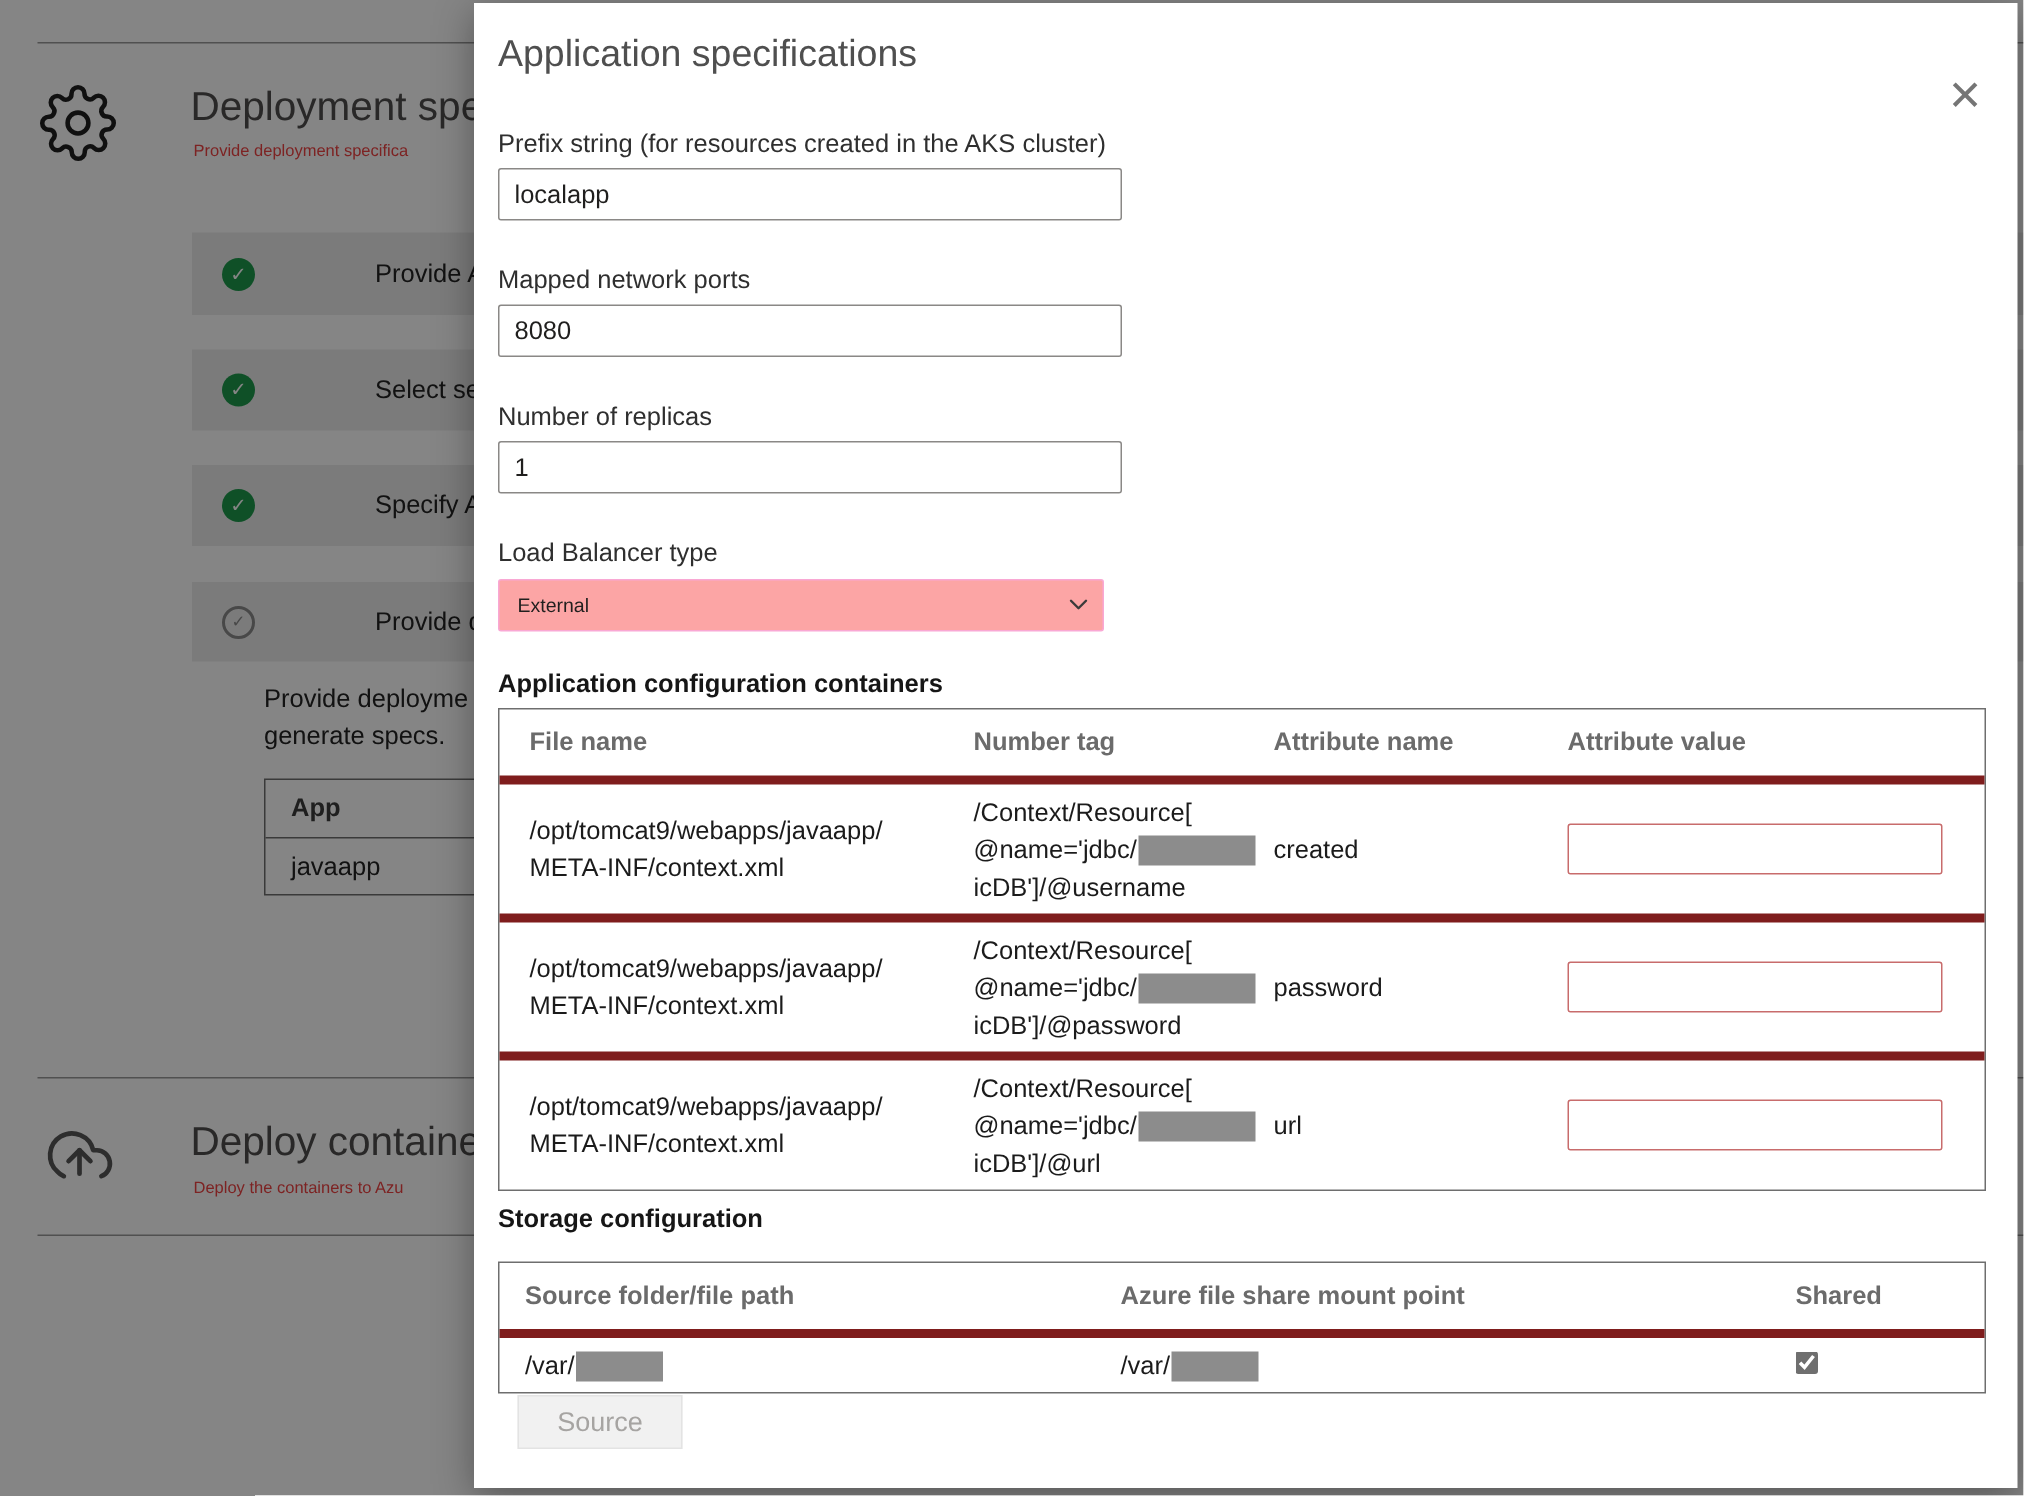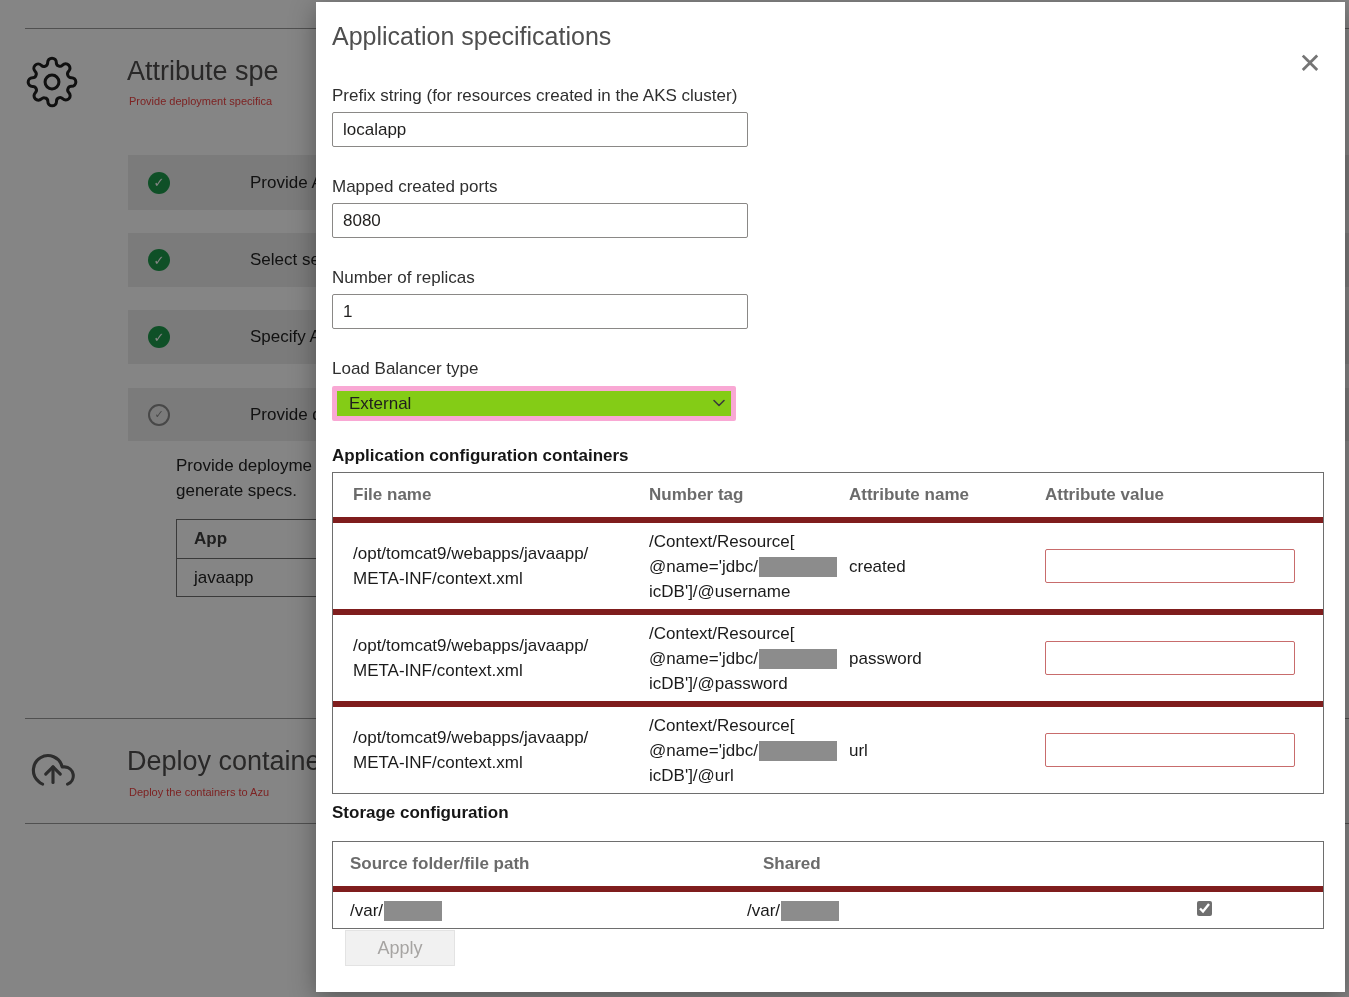--- a/index.html
+++ b/index.html
@@ -39,22 +39,22 @@
          box-shadow:0 6px 24px rgba(0,0,0,0.35);}
   .m-title{position:absolute;left:16px;top:20px;font-size:25px;font-weight:300;color:#4f4f4f;}
   .m-close{position:absolute;left:976px;top:44px;width:36px;height:36px;border:none;background:transparent;
            color:#757575;font-size:28px;line-height:36px;text-align:center;cursor:pointer;padding:0;}
   .f-label{position:absolute;left:16px;font-size:17px;color:#2f2f2f;white-space:nowrap;}
   .lb1{top:84px;} .lb2{top:175px;} .lb3{top:266px;} .lb4{top:357px;}
   .f-input{position:absolute;left:16px;width:392px;height:33px;border:1px solid #8a8886;border-radius:2px;
            padding:0 12px 0 10px;font-size:17px;color:#201f1e;font-family:inherit;background:#fff;}
   .in1{top:110px;} .in2{top:201px;} .in3{top:292px;}
   .sel-wrap{position:absolute;left:16px;top:384px;width:404px;height:35px;}
-  .f-select{appearance:none;-webkit-appearance:none;width:100%;height:100%;border:5px solid #f9a8d4;border-radius:2px;
-            padding:0 30px 0 12px;font-size:17px;color:#201f1e;font-family:inherit;background:#84cc16;}
+  .f-select{appearance:none;-webkit-appearance:none;width:100%;height:100%;border:1px solid #f9a8d4;border-radius:2px;
+            padding:0 30px 0 12px;font-size:13px;color:#201f1e;font-family:inherit;background:#fca5a5;}
   .sel-chev{position:absolute;right:10px;top:10px;pointer-events:none;color:#3b3b3b;}
   .sec-heading{position:absolute;left:16px;font-size:17px;font-weight:bold;color:#161616;white-space:nowrap;}
   .h1{top:444px;} .h2{top:801px;}
 
   .table{position:absolute;left:16px;width:990px;border:1px solid #6e6e6e;}
   .table1{top:470px;}
   .table2{top:824px;margin-top:15px;}
   .t-head{display:grid;align-items:center;height:44px;}
   .t1cols{grid-template-columns:316px 200px 196px 278px;}
   .t2cols{grid-template-columns:414px 434px 142px;}
@@ -83,21 +83,21 @@
 
   <div class="bg">
     <div class="bg-divider d1"></div>
 
     <span class="bg-icon gear-box">
       <svg width="52" height="52" viewBox="0 0 24 24" fill="none" stroke="currentColor" stroke-width="1.4" stroke-linecap="round" stroke-linejoin="round">
         <circle cx="12" cy="12" r="3.2"></circle>
         <path d="M19.4 15a1.65 1.65 0 0 0 .33 1.82l.06.06a2 2 0 1 1-2.83 2.83l-.06-.06a1.65 1.65 0 0 0-1.82-.33 1.65 1.65 0 0 0-1 1.51V21a2 2 0 1 1-4 0v-.09A1.65 1.65 0 0 0 9 19.4a1.65 1.65 0 0 0-1.82.33l-.06.06a2 2 0 1 1-2.83-2.83l.06-.06a1.65 1.65 0 0 0 .33-1.82 1.65 1.65 0 0 0-1.51-1H3a2 2 0 1 1 0-4h.09A1.65 1.65 0 0 0 4.6 9a1.65 1.65 0 0 0-.33-1.82l-.06-.06a2 2 0 1 1 2.83-2.83l.06.06a1.65 1.65 0 0 0 1.82.33H9a1.65 1.65 0 0 0 1-1.51V3a2 2 0 1 1 4 0v.09a1.65 1.65 0 0 0 1 1.51 1.65 1.65 0 0 0 1.82-.33l.06-.06a2 2 0 1 1 2.83 2.83l-.06.06a1.65 1.65 0 0 0-.33 1.82V9a1.65 1.65 0 0 0 1.51 1H21a2 2 0 1 1 0 4h-.09a1.65 1.65 0 0 0-1.51 1z"></path>
       </svg>
     </span>
-    <div class="bg-title bt1">Attribute spe</div>
+    <div class="bg-title bt1">Deployment spe</div>
     <div class="bg-sub bs1">Provide deployment specifica</div>
 
     <div class="acc-item a1">
       <span class="acc-check">✓</span>
       <span class="acc-label">Provide AK</span>
     </div>
     <div class="acc-item a2">
       <span class="acc-check">✓</span>
       <span class="acc-label">Select secr</span>
     </div>
@@ -132,21 +132,21 @@
 
   <div class="dim"></div>
 
   <div class="modal">
     <div class="m-title">Application specifications</div>
     <button class="m-close">✕</button>
 
     <label class="f-label lb1">Prefix string (for resources created in the AKS cluster)</label>
     <input class="f-input in1" type="text" value="localapp" style="">
 
-    <label class="f-label lb2">Mapped created ports</label>
+    <label class="f-label lb2">Mapped network ports</label>
     <input class="f-input in2" type="text" value="8080" style="">
 
     <label class="f-label lb3">Number of replicas</label>
     <input class="f-input in3" type="text" value="1" style="">
 
     <label class="f-label lb4">Load Balancer type</label>
     <div class="sel-wrap">
       <select class="f-select">
         <option>External</option>
       </select>
@@ -184,26 +184,27 @@
             <div class="t-cell">url</div>
             <div class="t-cell"><input class="attr-input" type="text" style=""></div>
           </div>
         </div>
     </div>
 
     <div class="sec-heading h2">Storage configuration</div>
     <div class="table table2">
       <div class="t-head t2cols">
         <div class="t-hcell pad2">Source folder/file path</div>
+        <div class="t-hcell">Azure file share mount point</div>
         <div class="t-hcell pad3">Shared</div>
       </div>
       <div id="sto-body">
           <div class="t-row sto t2cols">
             <div class="t-cell pad2">/var/<span class="redact redact-var"></span></div>
             <div class="t-cell">/var/<span class="redact redact-var"></span></div>
             <div class="t-cell pad3"><input class="shared-box" type="checkbox" checked="" style=""></div>
           </div>
         </div>
     </div>
 
-    <button class="apply-btn" disabled="">Apply</button>
+    <button class="apply-btn" disabled="">Source</button>
   </div>
 </div>
 
 </body></html>

